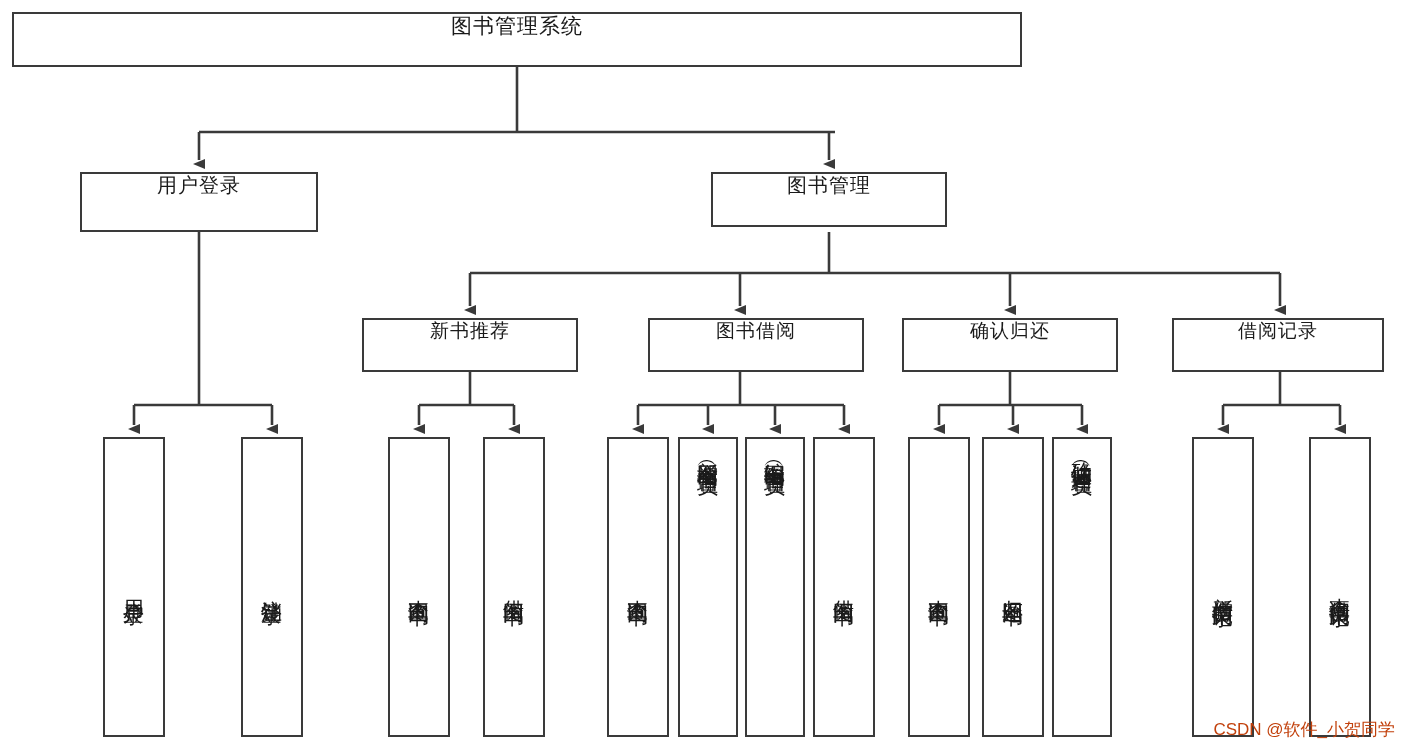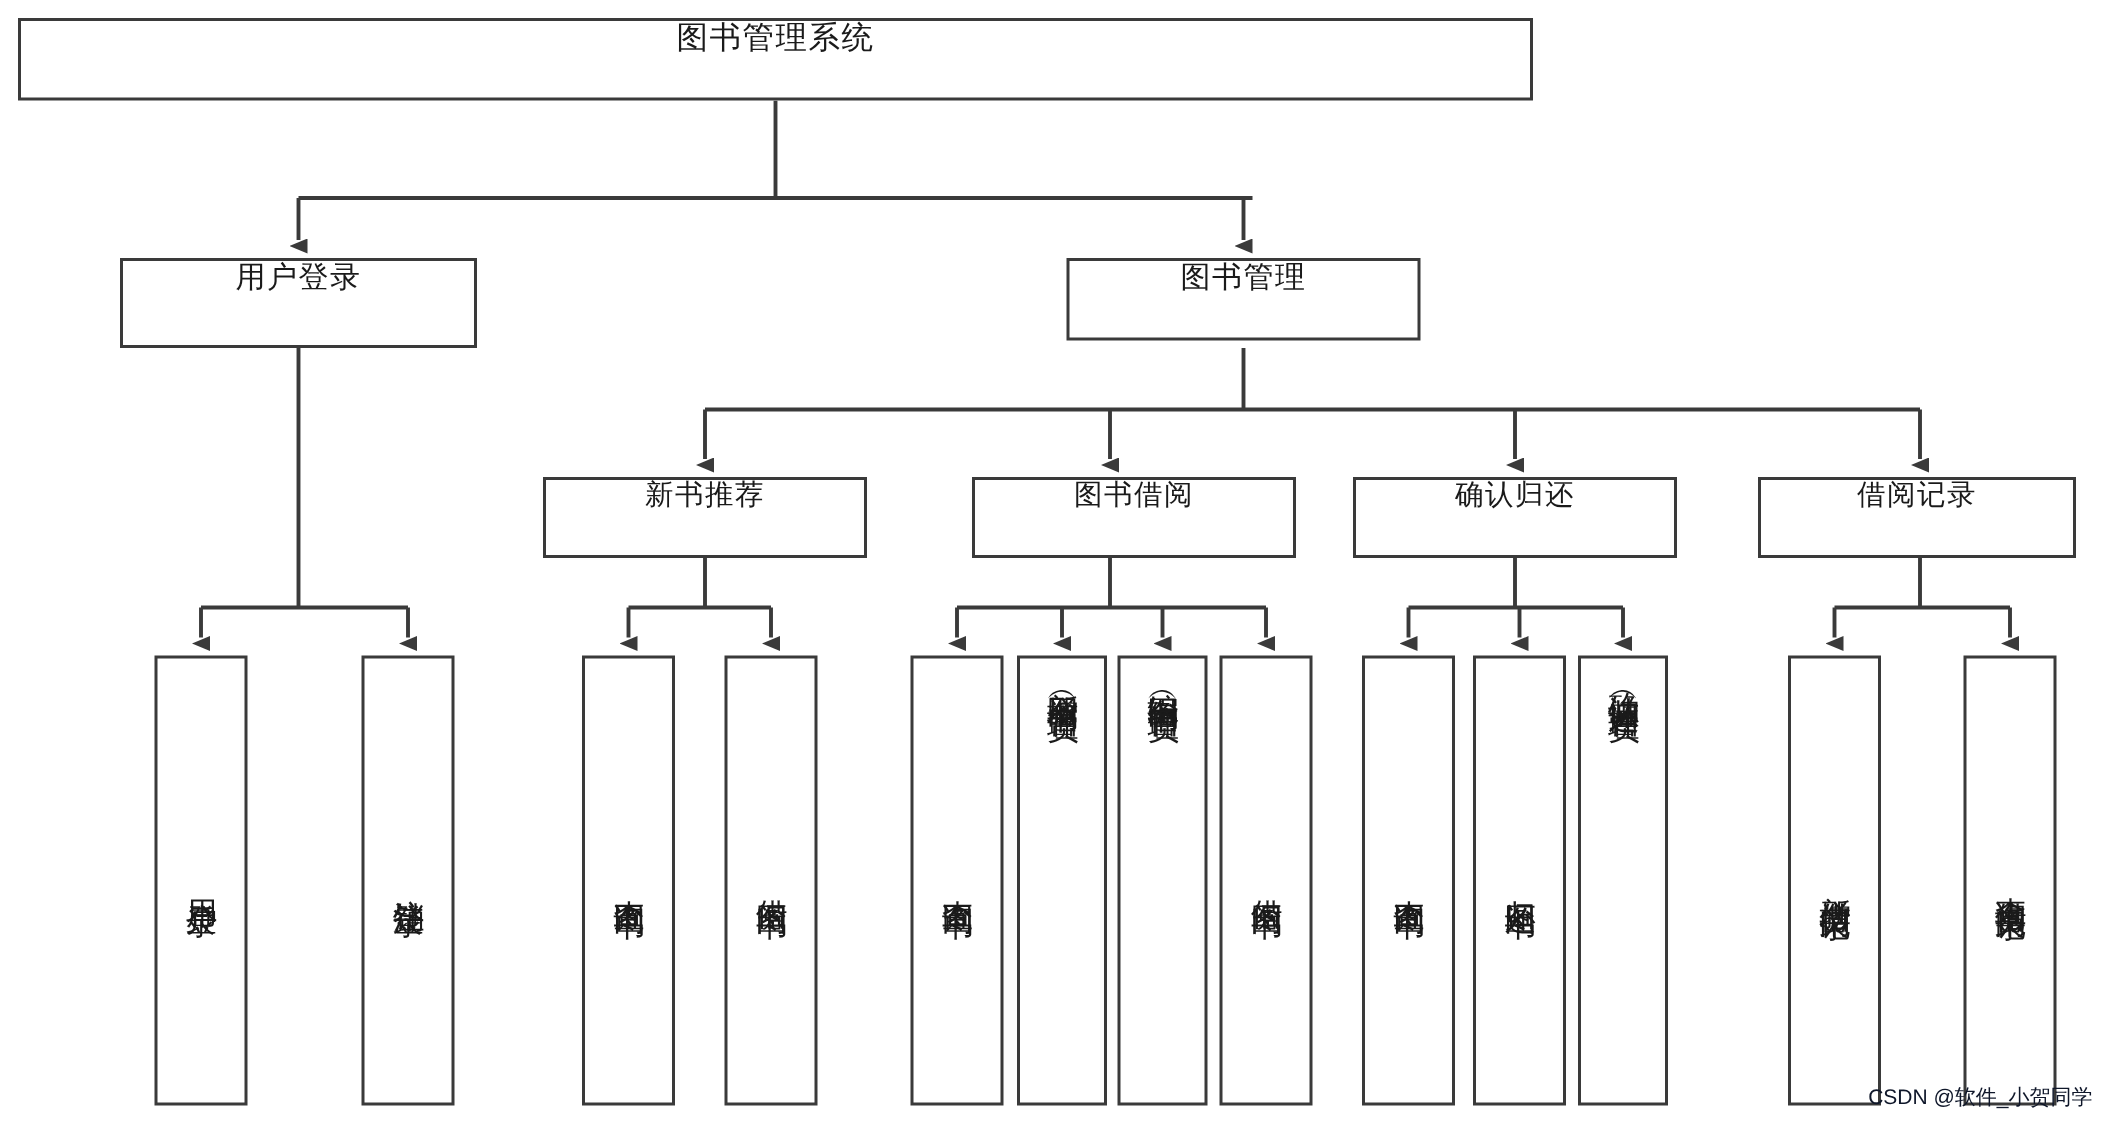--- a/index.html
+++ b/index.html
@@ -64,22 +64,22 @@
     white-space: nowrap;
   }
   .node.leaf.mid {
     align-items: center;
     padding-top: 0;
   }
   #watermark {
     position: absolute;
     right: 10px;
     bottom: 6px;
-    font-size: 14px;
-    color: #0f172a;
+    font-size: 17px;
+    color: #c2410c;
     z-index: 5;
     white-space: nowrap;
     font-family: "Liberation Sans", "DejaVu Sans", sans-serif;
   }
 </style>
 </head>
 <body>
 
 <div id="canvas">
 

